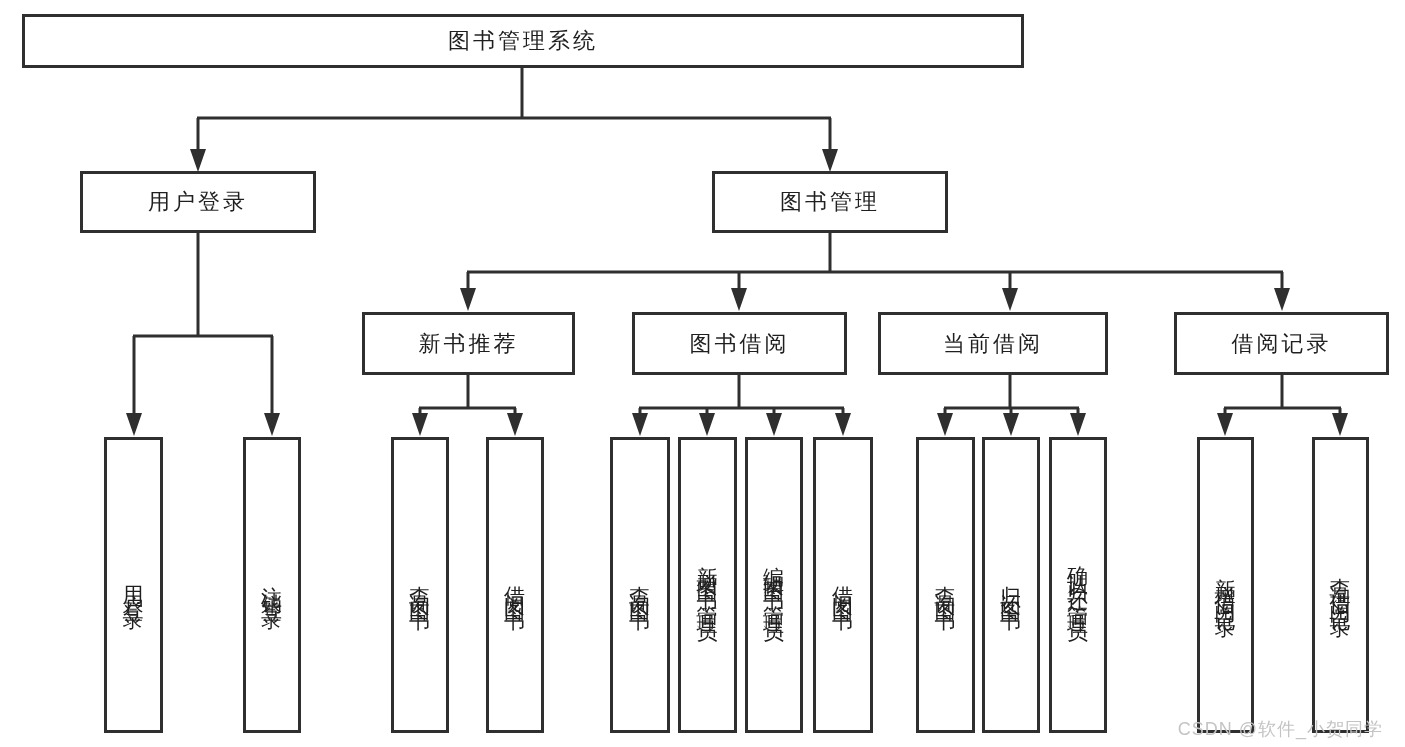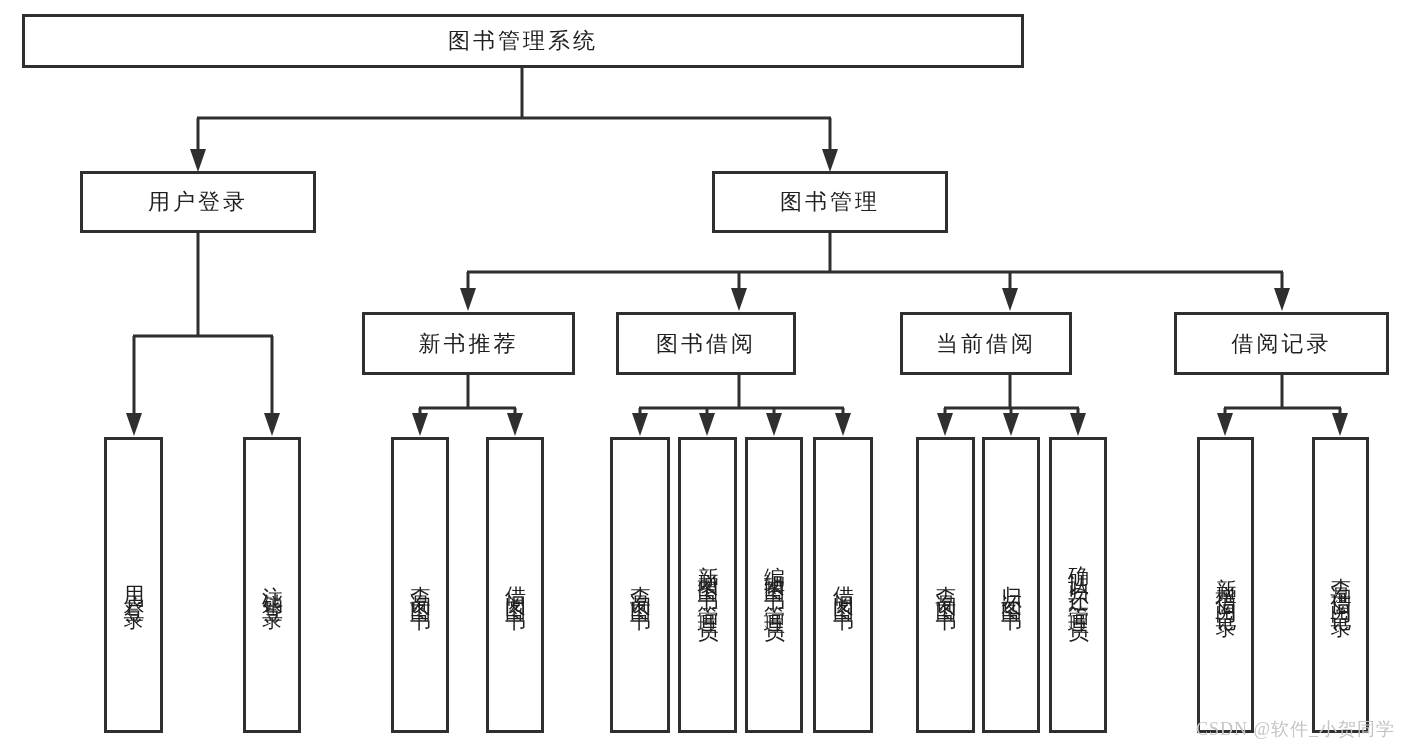--- a/index.html
+++ b/index.html
@@ -4,39 +4,39 @@
 <style>
   :root{
     --line:#2f2f2f;
     --text:#1f1f1f;
     --background:#ffffff;
     --watermark:#c4c4c4;
   }
   html,body{margin:0;padding:0;background:var(--background);}
   .canvas{
     position:relative;width:1405px;height:747px;background:var(--background);
-    font-family:Liberation Serif, serif;overflow:hidden;
+    font-family:Liberation Sans, sans-serif;overflow:hidden;
   }
   .wires{position:absolute;left:0;top:0;width:1405px;height:747px;}
   .wires line{stroke:var(--line);stroke-width:3;}
   .wires polygon{fill:var(--line);}
   .node{
     position:absolute;box-sizing:border-box;border:3px solid var(--line);
     background:#fff;color:var(--text);
     display:flex;align-items:center;justify-content:center;
   }
   .node.h{font-size:22px;letter-spacing:3px;white-space:nowrap;}
   .node.v{
     top:437px;height:296px;
     writing-mode:vertical-rl;
     font-size:21px;letter-spacing:8px;line-height:1;
     white-space:nowrap;
   }
   .watermark{
-    position:absolute;right:10px;bottom:6px;
+    position:absolute;right:22px;bottom:6px;
     font-size:18px;color:var(--watermark);letter-spacing:1px;
     white-space:nowrap;
     margin-left:12px;
   }
 </style>
 </head>
 <body>
 
 <div class="canvas">
 
@@ -101,22 +101,22 @@
     <polygon points="1217,413 1233,413 1225,436"></polygon>
     <polygon points="1332,413 1348,413 1340,436"></polygon>
   </svg>
 
   <div class="node h" style="left:22px;top:14px;width:1002px;height:54px">图书管理系统</div>
 
   <div class="node h" style="left:80px;top:171px;width:236px;height:62px">用户登录</div>
   <div class="node h" style="left:362px;top:312px;width:213px;height:63px">新书推荐</div>
 
   <div class="node h" style="left:712px;top:171px;width:236px;height:62px">图书管理</div>
-  <div class="node h" style="left:616px;top:312px;width:180px;height:63px">图书借阅</div>
-  <div class="node h" style="left:900px;top:312px;width:172px;height:63px">当前借阅</div>
+  <div class="node h" style="left:632px;top:312px;width:215px;height:63px">图书借阅</div>
+  <div class="node h" style="left:878px;top:312px;width:230px;height:63px">当前借阅</div>
   <div class="node h" style="left:1174px;top:312px;width:215px;height:63px">借阅记录</div>
 
   <div class="node v" style="left:104px;width:59px">用户登录</div>
   <div class="node v" style="left:243px;width:58px">注销登录</div>
 
   <div class="node v" style="left:391px;width:58px">查询图书</div>
   <div class="node v" style="left:486px;width:58px">借阅图书</div>
 
   <div class="node v" style="left:610px;width:60px">查询图书</div>
   <div class="node v" style="left:678px;width:59px">新增图书（管理员）</div>

